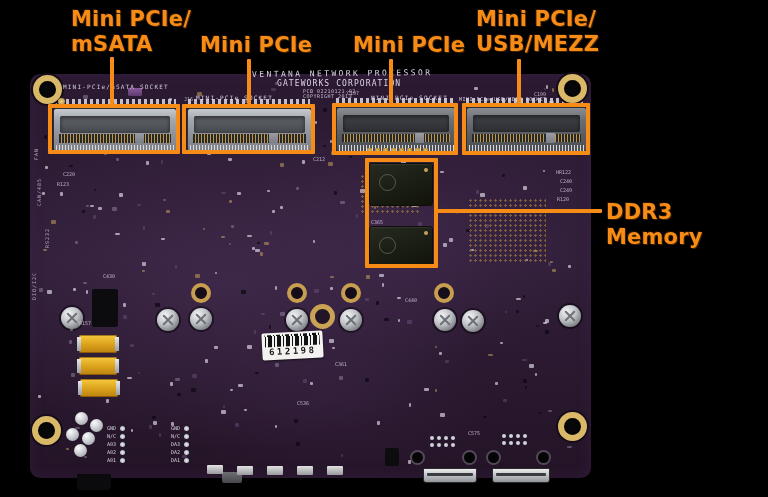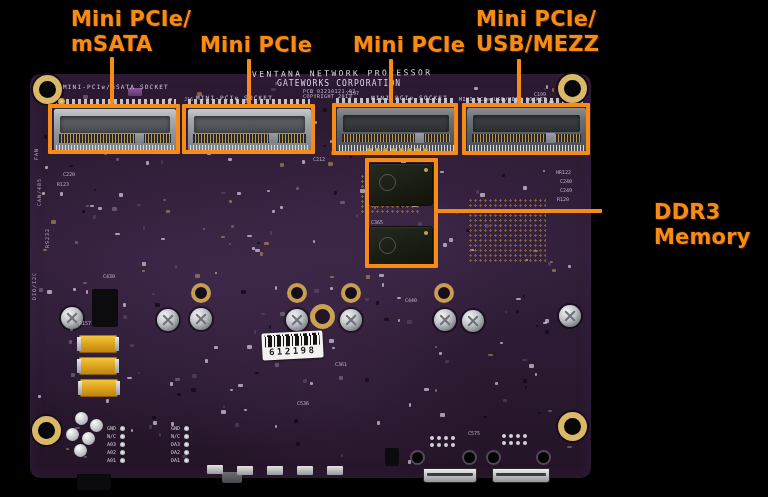--- a/index.html
+++ b/index.html
@@ -570,15 +570,15 @@
   <div class="ann-line" style="left:389px;top:59px;width:4px;height:44px;"></div>
   <div class="ann-line" style="left:517px;top:59px;width:4px;height:44px;"></div>
   <div class="ann-line" style="left:436px;top:209px;width:166px;height:4px;"></div>
 
   <div class="ann-label" style="left:71px;top:7px;">Mini PCIe/
 mSATA</div>
   <div class="ann-label" style="left:200px;top:33px;">Mini PCIe</div>
   <div class="ann-label" style="left:353px;top:33px;">Mini PCIe</div>
   <div class="ann-label" style="left:476px;top:7px;">Mini PCIe/
 USB/MEZZ</div>
-  <div class="ann-label" style="left:606px;top:200px;margin-left:48px;">DDR3 Memory</div>
+  <div class="ann-label" style="left:606px;top:200px;">DDR3 Memory</div>
 
 </div>
 
 </body></html>

